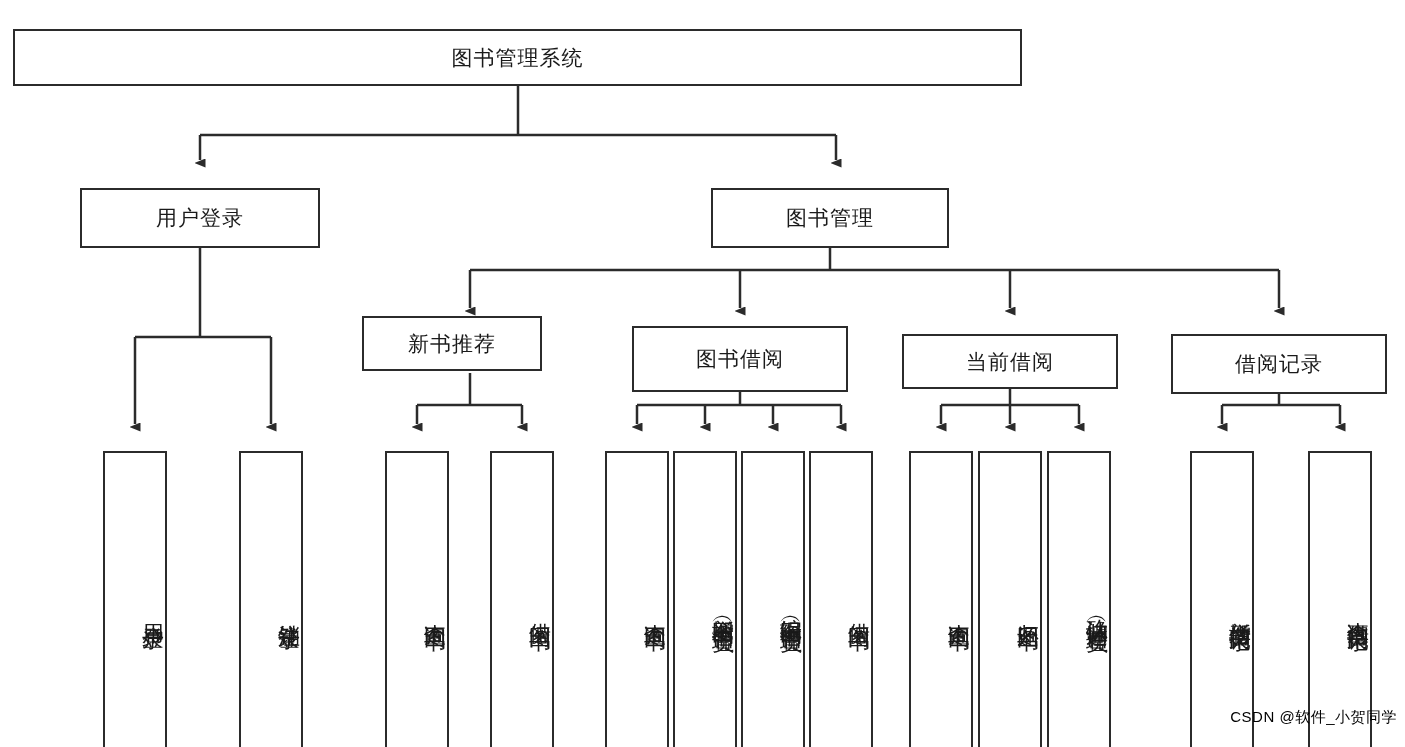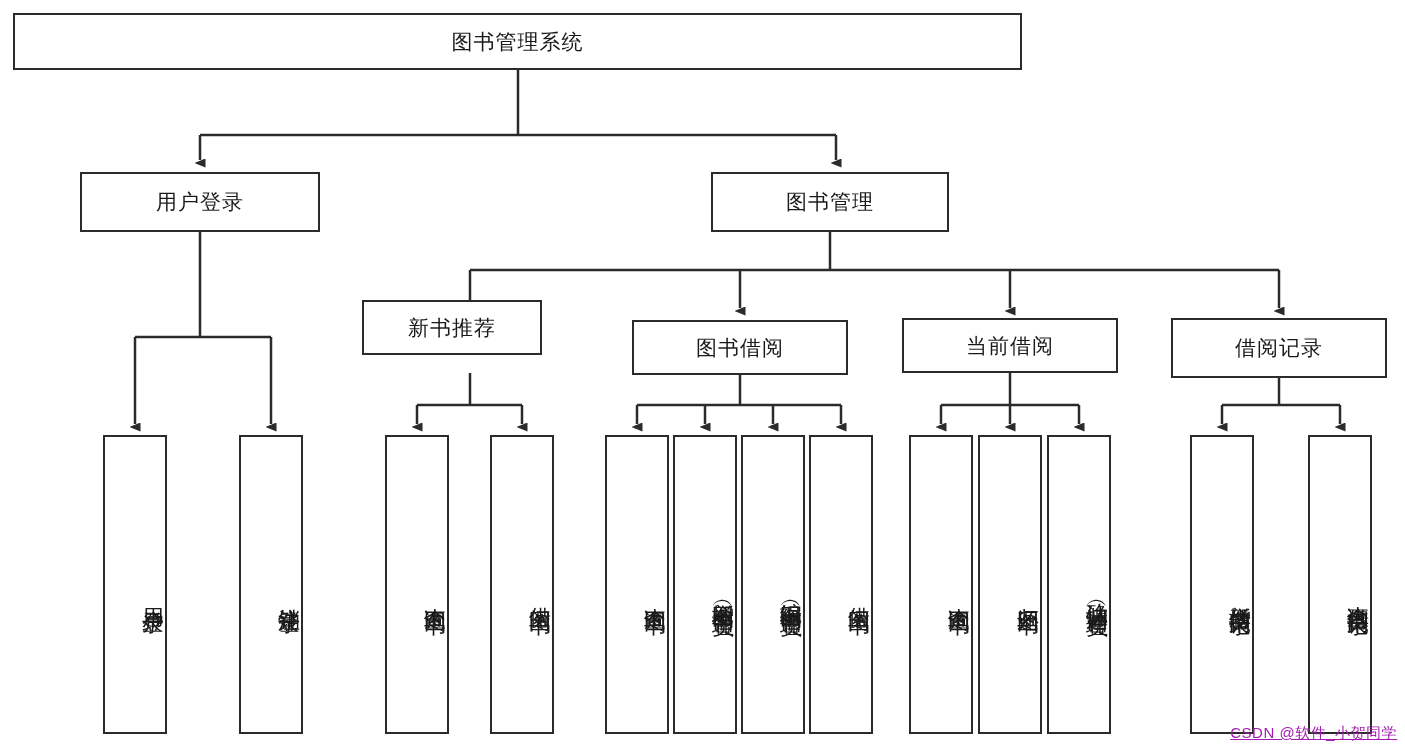--- a/index.html
+++ b/index.html
@@ -28,20 +28,21 @@
   }
   .node {
     position: absolute;
     box-sizing: border-box;
     border: 2.5px solid #2b2b2b;
     background: #ffffff;
     display: flex;
     align-items: center;
     justify-content: center;
     color: #1a1a1a;
+    margin-top: 16px;
   }
   .node.h {
     font-size: 21px;
     letter-spacing: 1px;
     line-height: 1.2;
   }
   .node.v {
     writing-mode: vertical-rl;
     text-orientation: upright;
     font-size: 22px;
@@ -52,26 +53,25 @@
     line-height: 1.1;
   }
   .node.v > span {
     writing-mode: vertical-rl;
     text-orientation: upright;
     display: block;
   }
   .watermark {
     position: absolute;
     right: 8px;
-    bottom: 4px;
+    bottom: 20px;
     font-size: 15px;
-    color: #a21caf;
+    color: #000000;
     letter-spacing: 0.5px;
     white-space: nowrap;
-    text-decoration: underline;
   }
 </style>
 </head>
 <body>
 
 <div id="canvas">
 
   <svg id="edges" viewBox="0 0 1405 747" xmlns="http://www.w3.org/2000/svg">
     <defs>
       <marker id="arrow" markerWidth="9" markerHeight="11" refX="1.5" refY="5.5" orient="auto" markerUnits="userSpaceOnUse">
@@ -131,21 +131,21 @@
   </div>
 
   <div class="node h" style="left:711px; top:172px; width:238px; height:60px;align-items:center;">
     <span>图书管理</span>
   </div>
 
   <div class="node h" style="left:362px; top:300px; width:180px; height:55px;">
     <span>新书推荐</span>
   </div>
 
-  <div class="node h" style="left:632px; top:320px; width:216px; height:55px;">
+  <div class="node h" style="left:632px; top:310px; width:216px; height:66px;">
     <span>图书借阅</span>
   </div>
 
   <div class="node h" style="left:902px; top:318px; width:216px; height:55px;text-align:center;">
     <span>当前借阅</span>
   </div>
 
   <div class="node h" style="left:1171px; top:318px; width:216px; height:60px;">
     <span>借阅记录</span>
   </div>

